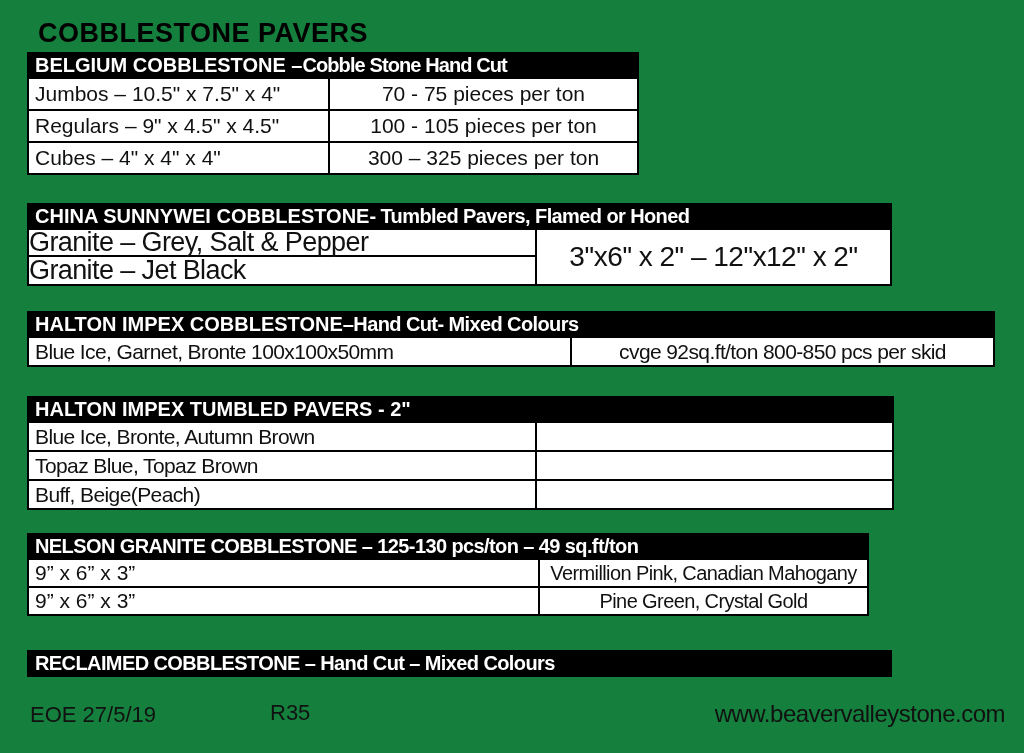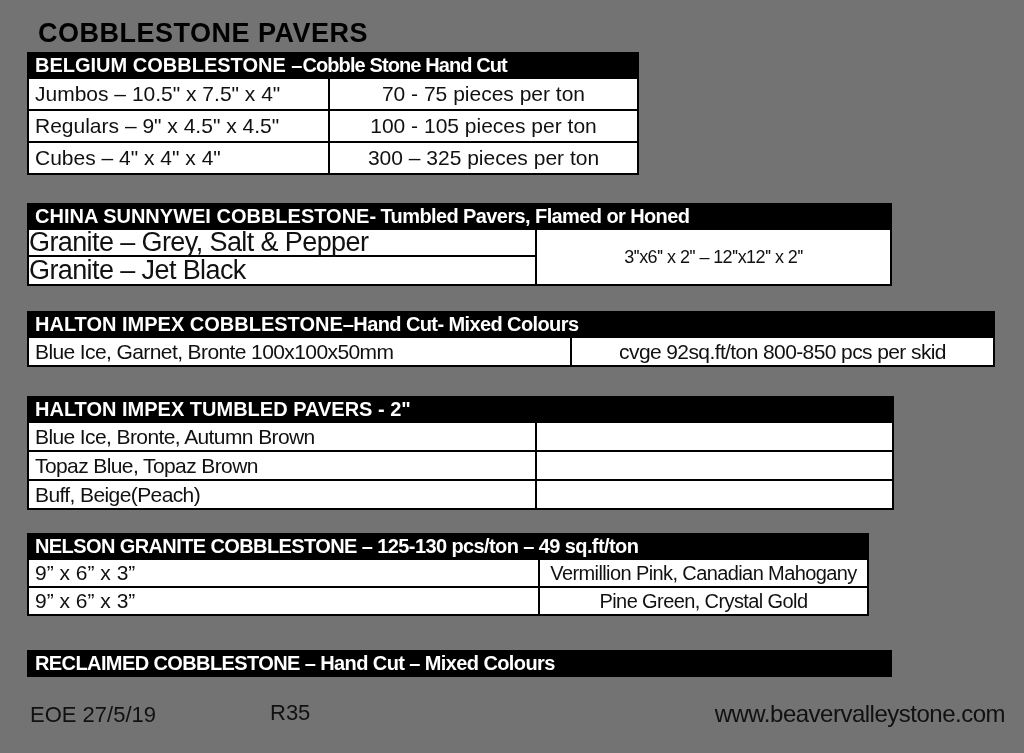--- a/index.html
+++ b/index.html
@@ -1,20 +1,20 @@
 <!DOCTYPE html>
 <html><head>
 <meta charset="utf-8">
 <style>
   html,body{margin:0;padding:0;background:#ffffff;}
   body{
     width:1024px;height:753px;position:relative;overflow:hidden;
     font-family:"Liberation Sans", sans-serif;color:#111;
   }
-  .sheet{position:absolute;inset:0;background:#737373;}
+  .sheet{position:absolute;inset:0;background:#15803d;}
   .page-title{
     position:absolute;left:38px;top:18px;
     font-size:27px;font-weight:bold;letter-spacing:0.5px;color:#000;
     white-space:nowrap;
   }
   .tbl{position:absolute;}
   .bar{
     background:#000;color:#fff;height:27px;display:flex;align-items:center;
     padding-left:8px;font-weight:bold;font-size:20px;white-space:nowrap;
     box-sizing:border-box;
@@ -44,21 +44,21 @@
   .t2{left:27px;top:203px;width:865px;}
   .t2 .cgrid{display:grid;grid-template-columns:508px 1fr;grid-template-rows:27px 27px;}
   .t2 .c1,.t2 .c2{
     box-sizing:border-box;border-right:2px solid #000;
     display:flex;align-items:center;font-size:27px;white-space:nowrap;
   }
   .t2 .c1{grid-column:1;grid-row:1;border-bottom:2px solid #000;}
   .t2 .c2{grid-column:1;grid-row:2;}
   .t2 .cm{
     grid-column:2;grid-row:1 / 3;display:flex;align-items:center;justify-content:center;
-    font-size:18px;white-space:nowrap;
+    font-size:28px;white-space:nowrap;
   }
 
   
   .t3{left:27px;top:311px;width:968px;}
   .t3 .row{height:27px;}
   .t3 .cl{width:543px;}
 
   
   .t4{left:27px;top:396px;width:867px;}
   .t4 .row{height:27px;text-align:right;}

